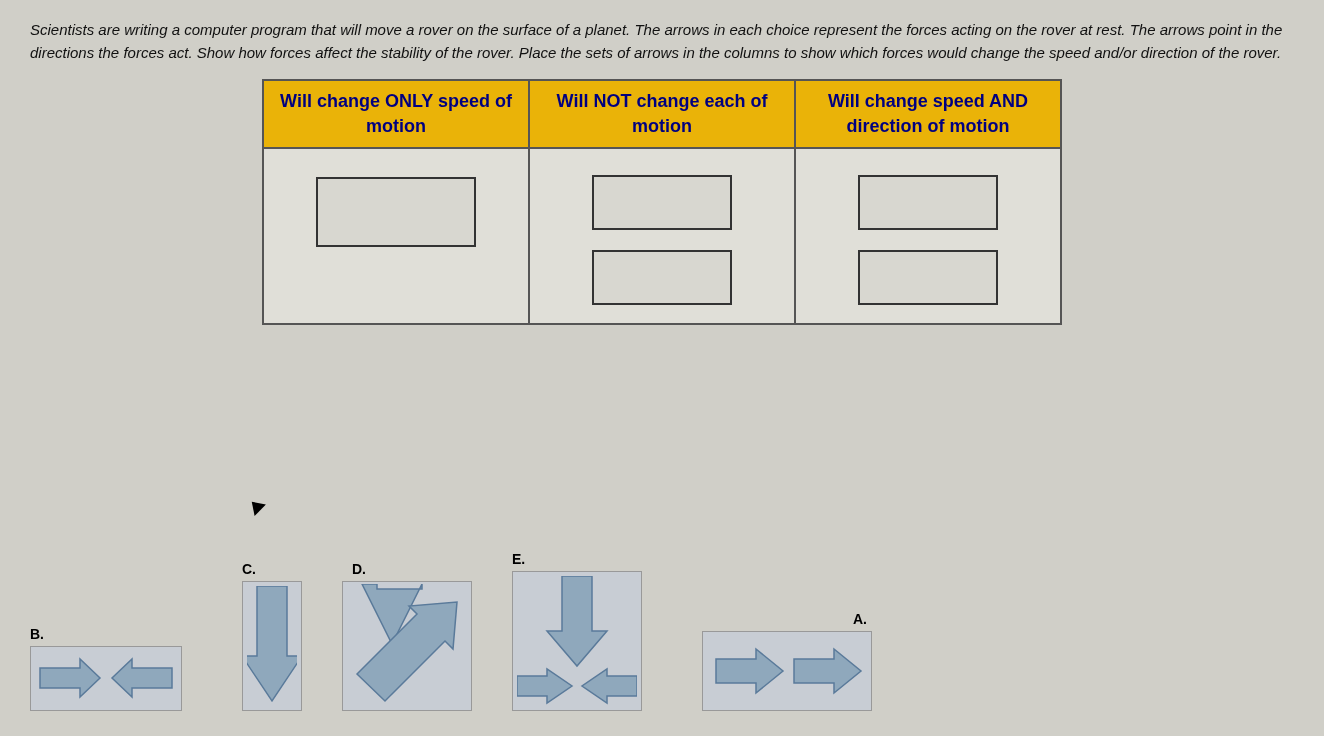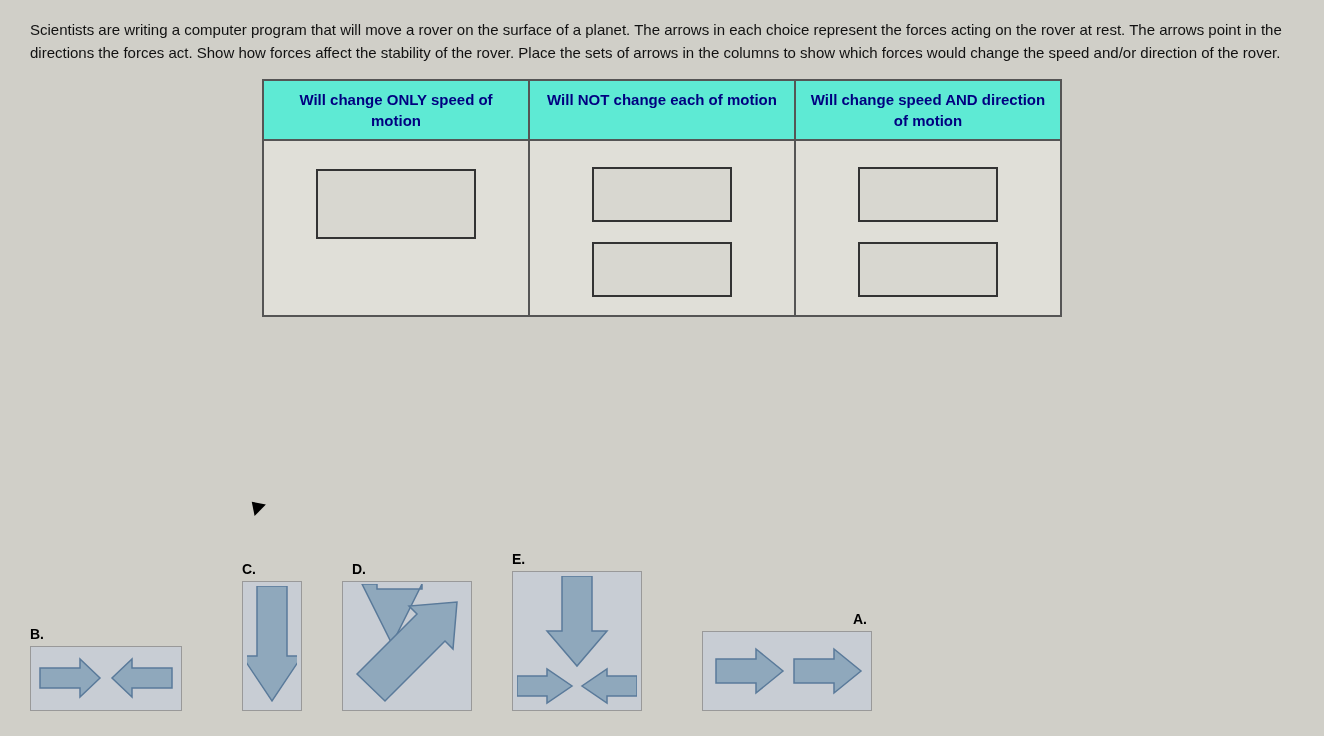--- a/index.html
+++ b/index.html
@@ -18,20 +18,21 @@
       height: 100%;
       position: relative;
     }
 
     .instruction-text {
       font-size: 15px;
       line-height: 1.55;
       color: #111;
       margin-bottom: 14px;
       max-width: 1260px;
+      font-style: italic;
     }
 
     
     .table-wrapper {
       display: flex;
       justify-content: center;
       margin-bottom: 20px;
     }
 
     .sort-table {
@@ -41,22 +42,22 @@
     }
 
     .sort-table th, .sort-table td {
       border: 2px solid #555;
       padding: 8px 12px;
       vertical-align: top;
       text-align: center;
     }
 
     .sort-table th {
-      background-color: #5eead4;
-      font-size: 15px;
+      background-color: #eab308;
+      font-size: 18px;
       font-weight: bold;
       color: #000080;
       line-height: 1.4;
     }
 
     .sort-table td {
       background-color: #e0dfd8;
       height: 170px;
       width: 250px;
       vertical-align: top;

